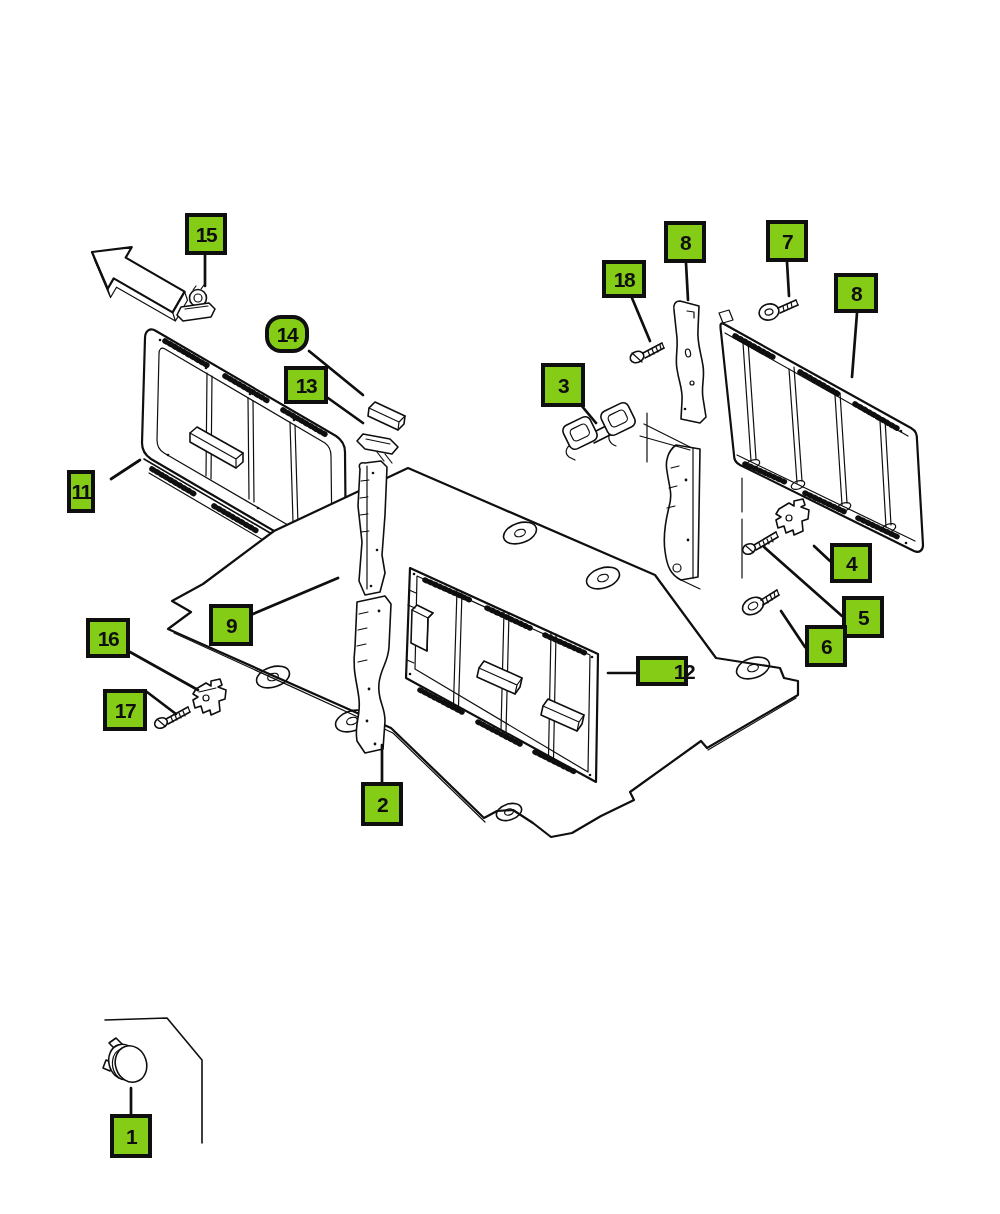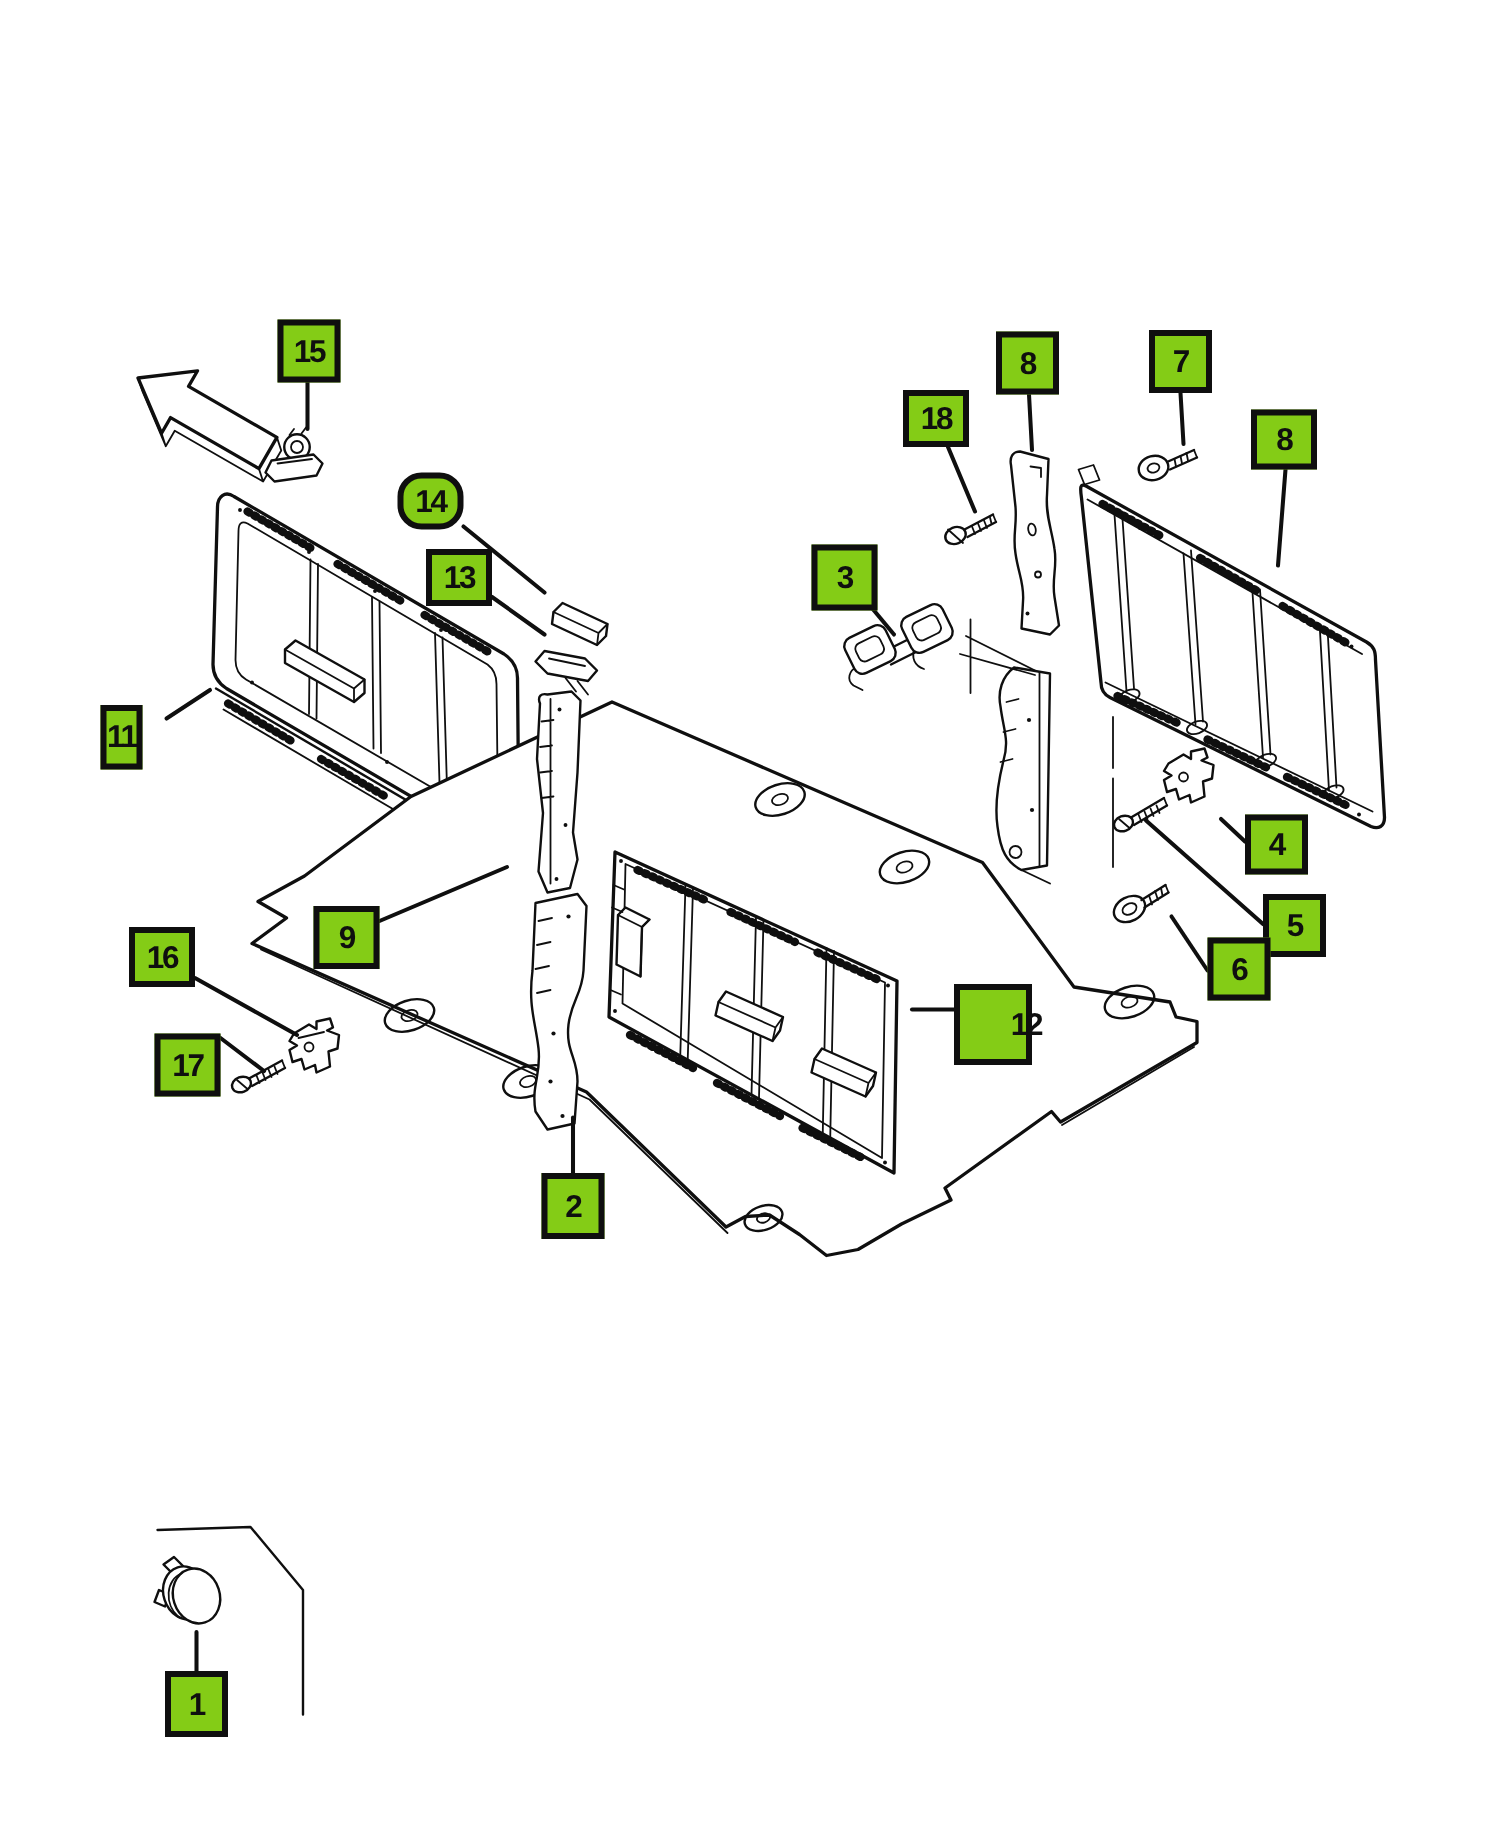--- a/index.html
+++ b/index.html
@@ -258,21 +258,21 @@
       <div class="callout" style="left: 361px; top: 782px; width: 42px; height: 44px;">2</div>
       <div class="callout" style="left: 541px; top: 363px; width: 44px; height: 44px;">3</div>
       <div class="callout" style="left: 830px; top: 543px; width: 42px; height: 40px;">4</div>
       <div class="callout" style="left: 842px; top: 596px; width: 42px; height: 42px;">5</div>
       <div class="callout" style="left: 805px; top: 625px; width: 42px; height: 42px;">6</div>
       <div class="callout" style="left: 766px; top: 220px; width: 42px; height: 42px;">7</div>
       <div class="callout" style="left: 664px; top: 221px; width: 42px; height: 42px;">8</div>
       <div class="callout" style="left: 209px; top: 604px; width: 44px; height: 42px;">9</div>
       <div class="callout" style="left: 834px; top: 273px; width: 44px; height: 40px;">8</div>
       <div class="callout" style="left: 67px; top: 470px; width: 28px; height: 43px;">11</div>
-      <div class="callout" style="left: 636px; top: 656px; width: 42px; height: 54px; padding-left: 44px;">12</div>
+      <div class="callout" style="left: 636px; top: 656px; width: 42px; height: 30px; padding-left: 44px;">12</div>
       <div class="callout" style="left: 284px; top: 366px; width: 44px; height: 38px;">13</div>
       <div class="callout" style="left: 265px; top: 315px; width: 44px; height: 38px; border-radius: 16px;">14</div>
       <div class="callout" style="left: 185px; top: 213px; width: 42px; height: 42px;">15</div>
       <div class="callout" style="left: 86px; top: 618px; width: 44px; height: 40px;">16</div>
       <div class="callout" style="left: 103px; top: 663px; width: 44px; height: 42px; margin-top: 26px;">17</div>
       <div class="callout" style="left: 602px; top: 260px; width: 44px; height: 38px; text-align: right;">18</div>
     </div>
 
 </div>
 

